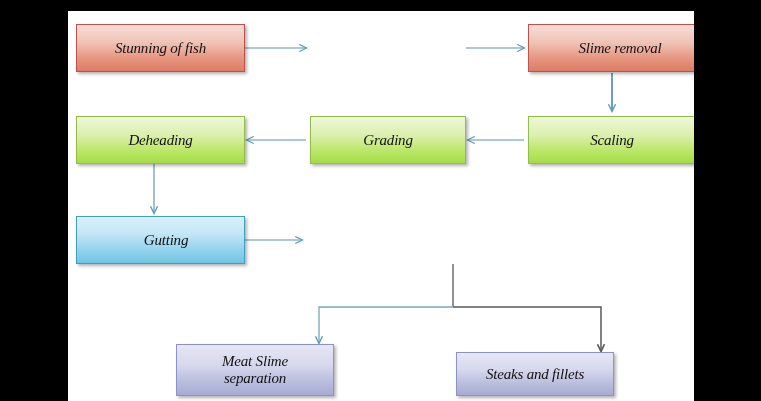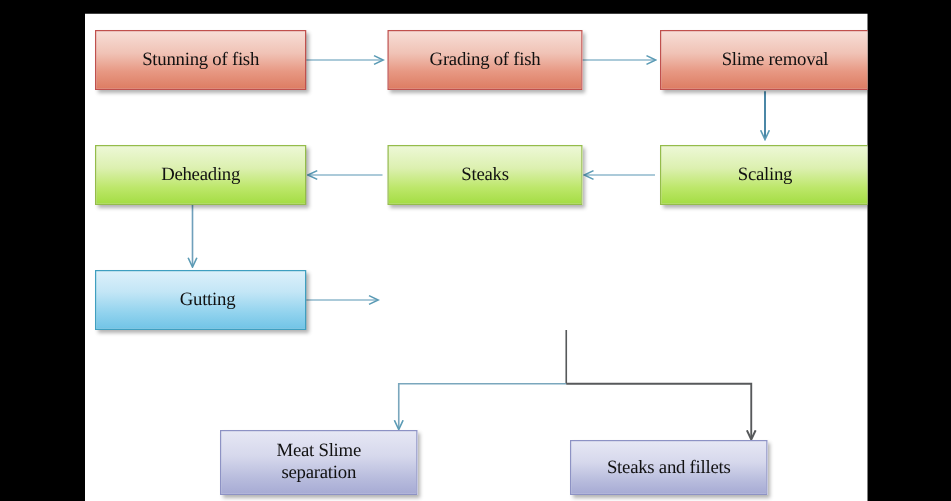--- a/index.html
+++ b/index.html
@@ -12,20 +12,21 @@
     width: 761px;
     height: 401px;
     overflow: hidden;
     font-family: "Liberation Serif", "DejaVu Serif", serif;
   }
   #screenshot {
     position: relative;
     width: 761px;
     height: 289px;
     background: #000000;
+    font-style: italic;
   }
   
   #canvas {
     position: absolute;
     left: 68px;
     top: 11px;
     width: 626px;
     height: 390px;
     background: #ffffff;
     overflow: hidden;
@@ -133,32 +134,29 @@
       </g>
 
       <g>
         <path d="M385,296 L533,296 L533,340" fill="none" stroke="#57595b" stroke-width="1.5" marker-end="url(#ahd)"></path>
       </g>
     </svg>
 
     <div class="node pink" style="left:8px;  top:13px; width:169px; height:48px;">
       <span class="label">Stunning of fish</span>
     </div>
-    <div class="node pink" style="left:242px; top:13px; width:156px; height:48px;">
-      <span class="label">Grading of fish</span>
-    </div>
     <div class="node pink" style="left:460px; top:13px; width:168px; height:48px;padding-left:16px;">
       <span class="label">Slime removal</span>
     </div>
 
     <div class="node green" style="left:460px; top:105px; width:168px; height:48px;">
       <span class="label">Scaling</span>
     </div>
     <div class="node green" style="left:242px; top:105px; width:156px; height:48px;">
-      <span class="label">Steaks</span>
+      <span class="label">Grading</span>
     </div>
     <div class="node green" style="left:8px;  top:105px; width:169px; height:48px;">
       <span class="label">Deheading</span>
     </div>
 
     <div class="node blue" style="left:8px;  top:205px; width:169px; height:48px;">
       <span class="label">Gutting</span>
     </div>
 
     <div class="node purple" style="left:108px; top:333px; width:158px; height:52px; flex-direction:column;">

